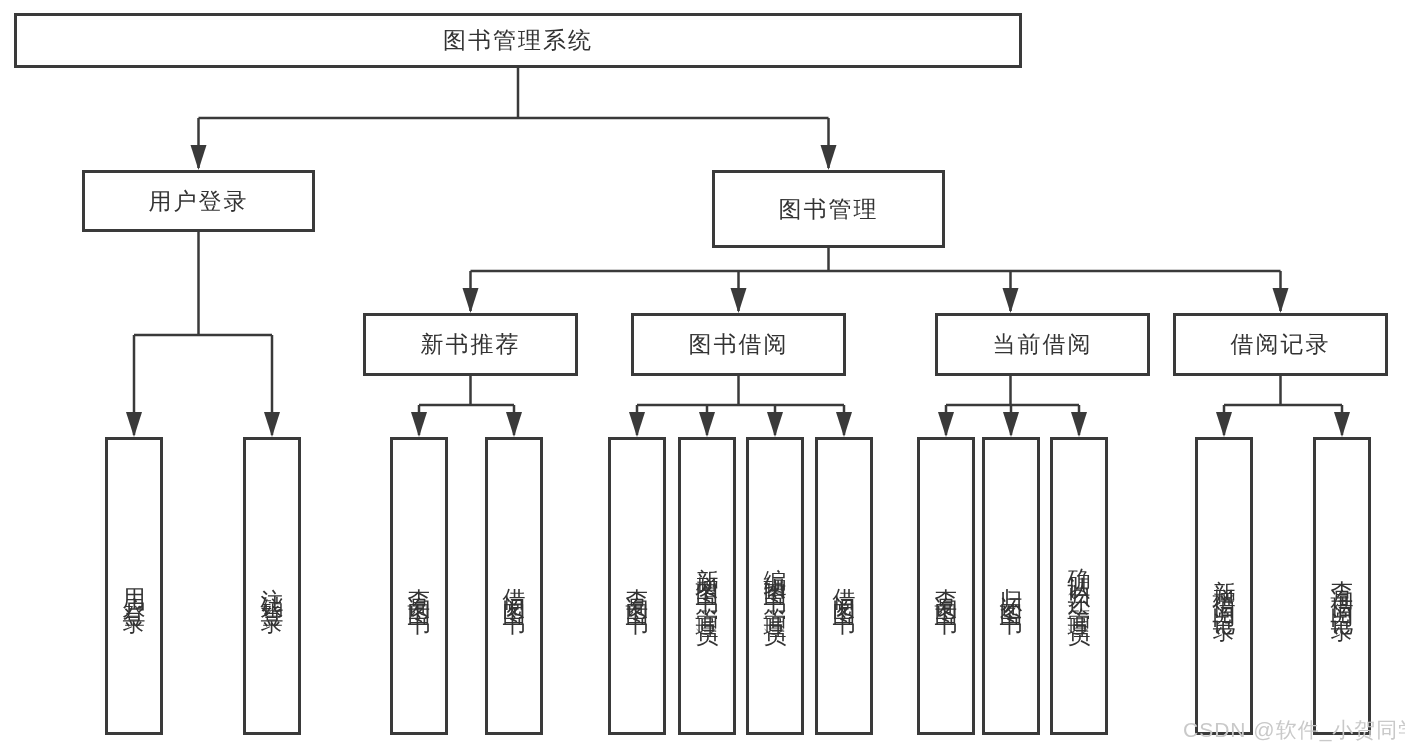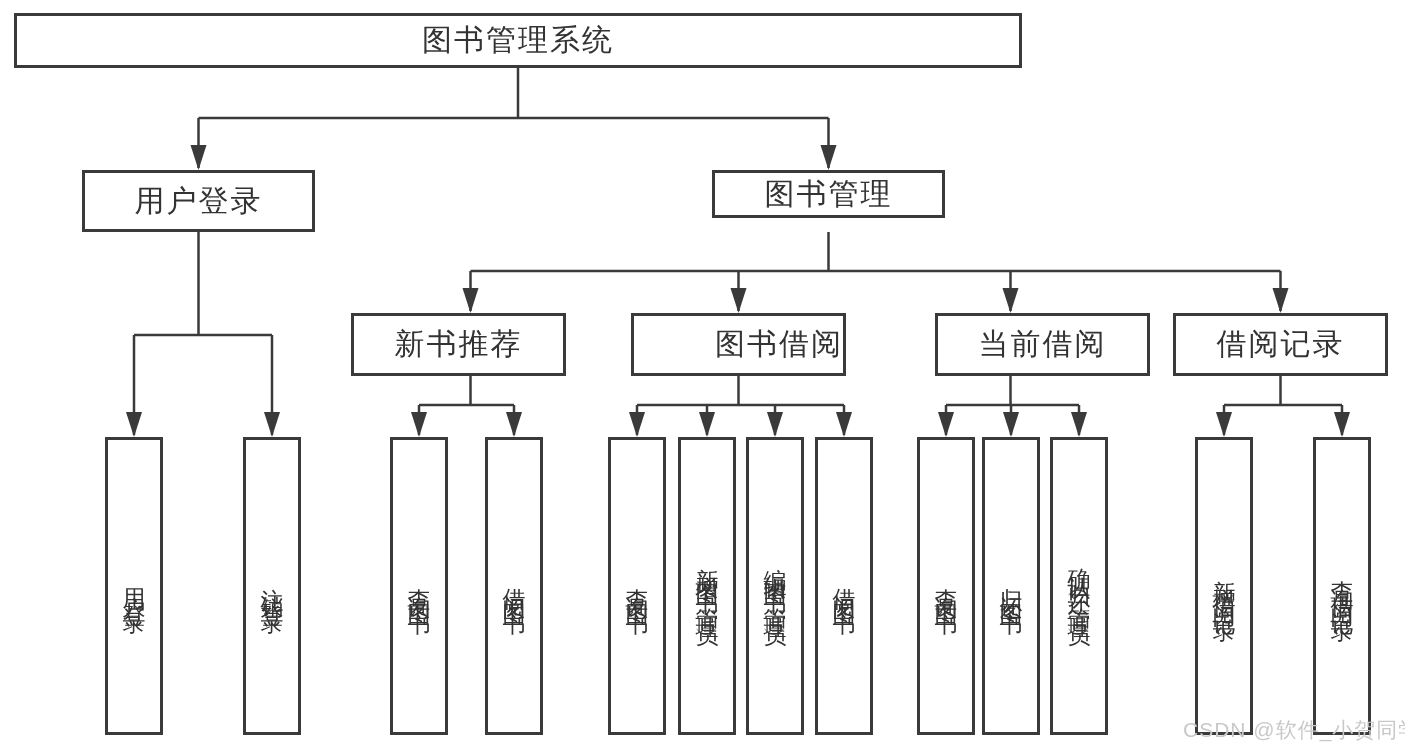--- a/index.html
+++ b/index.html
@@ -26,39 +26,39 @@
     box-sizing: border-box;
     background: #ffffff;
     border: 3px solid #3a3a3a;
     display: flex;
     align-items: center;
     justify-content: center;
     color: #333333;
     z-index: 1;
   }
   .h-node {
-    font-size: 30px;
+    font-size: 23px;
     letter-spacing: 2px;
   }
   .v-node span {
     writing-mode: vertical-rl;
     text-orientation: mixed;
     font-size: 23px;
     letter-spacing: 8px;
     line-height: 1;
     white-space: nowrap;
   }
   
   .root-node   { left: 14px;  top: 13px;  width: 1008px; height: 55px; }
   
   .n-userlogin { left: 82px;  top: 170px; width: 233px; height: 62px; }
-  .n-bookmgmt  { left: 712px; top: 170px; width: 233px; height: 48px; }
-  
-  .n-newbook   { left: 351px;  top: 313px; width: 215px; height: 63px; }
-  .n-borrowmod { left: 631px;  top: 313px; width: 215px; height: 63px; justify-content: flex-end; }
+  .n-bookmgmt  { left: 712px; top: 170px; width: 233px; height: 78px; }
+  
+  .n-newbook   { left: 363px;  top: 313px; width: 215px; height: 63px; }
+  .n-borrowmod { left: 631px;  top: 313px; width: 215px; height: 63px; }
   .n-current   { left: 903px;  top: 313px; width: 215px; height: 63px; margin-left: 32px; }
   .n-records   { left: 1173px; top: 313px; width: 215px; height: 63px; }
   
   .leaf { top: 437px; width: 58px; height: 298px; }
   .lf-login    { left: 105px; }
   .lf-logout   { left: 243px; }
   .lf-nb-query { left: 390px; }
   .lf-nb-borrow{ left: 485px; }
   .lf-bb-query { left: 608px; }
   .lf-bb-add   { left: 678px; }

